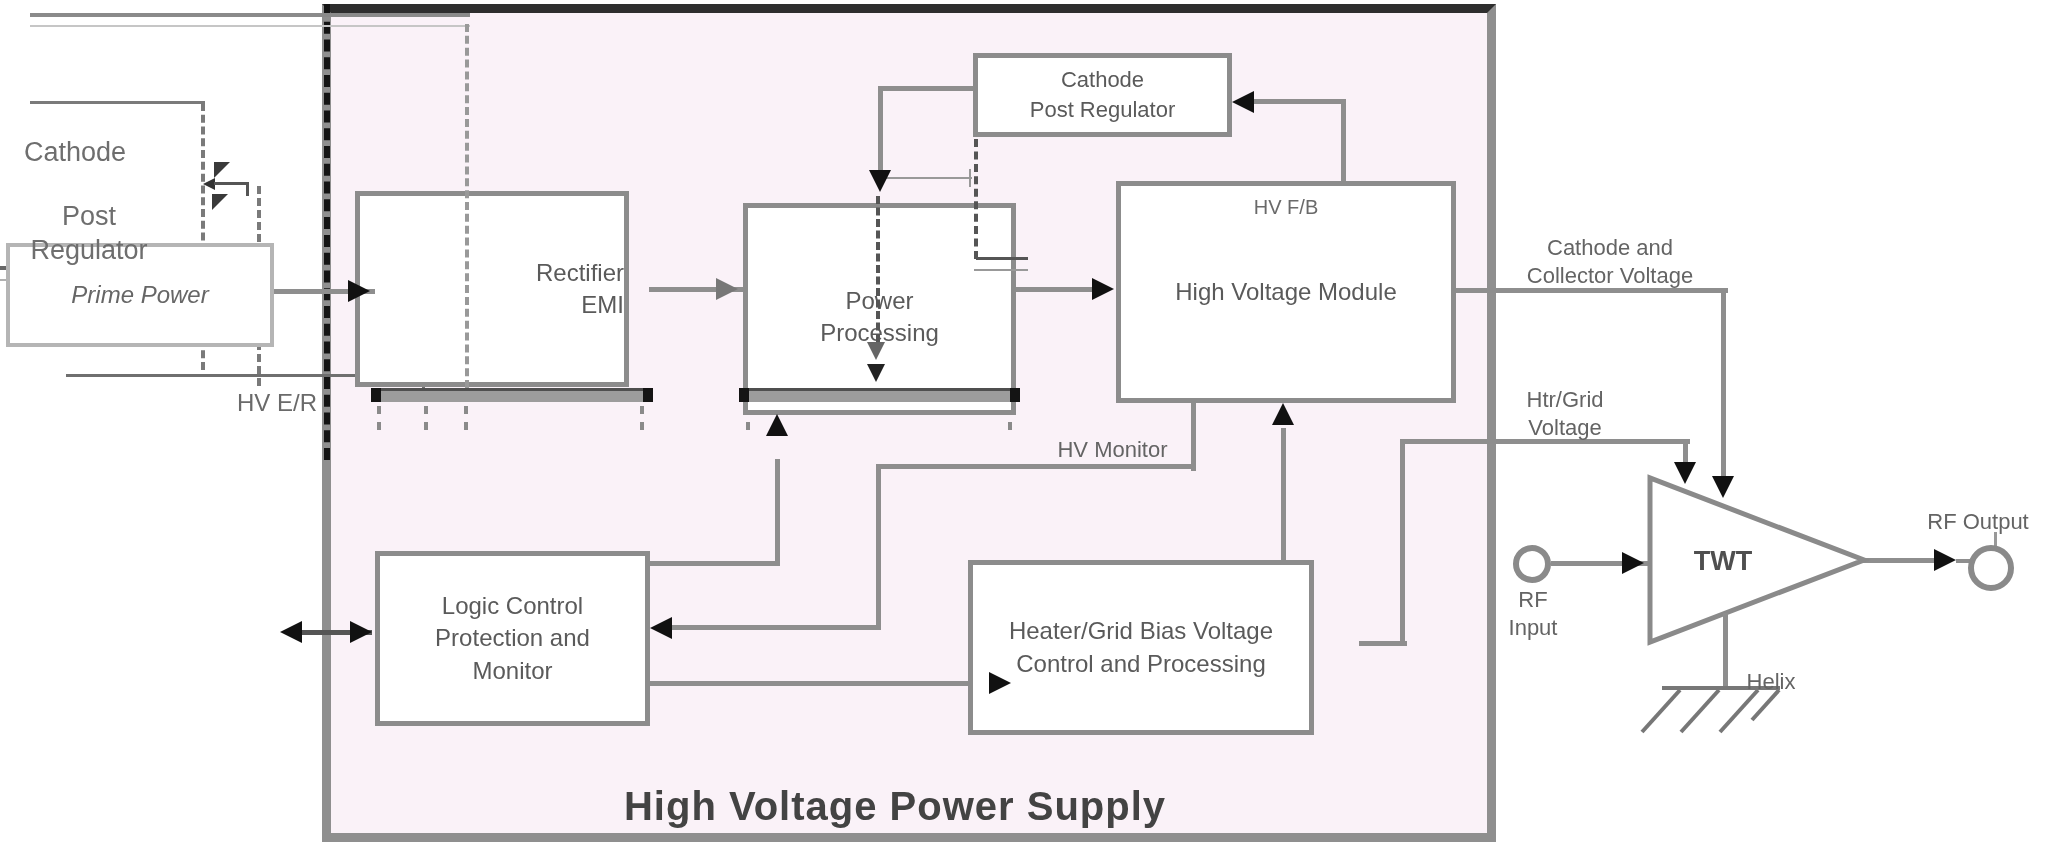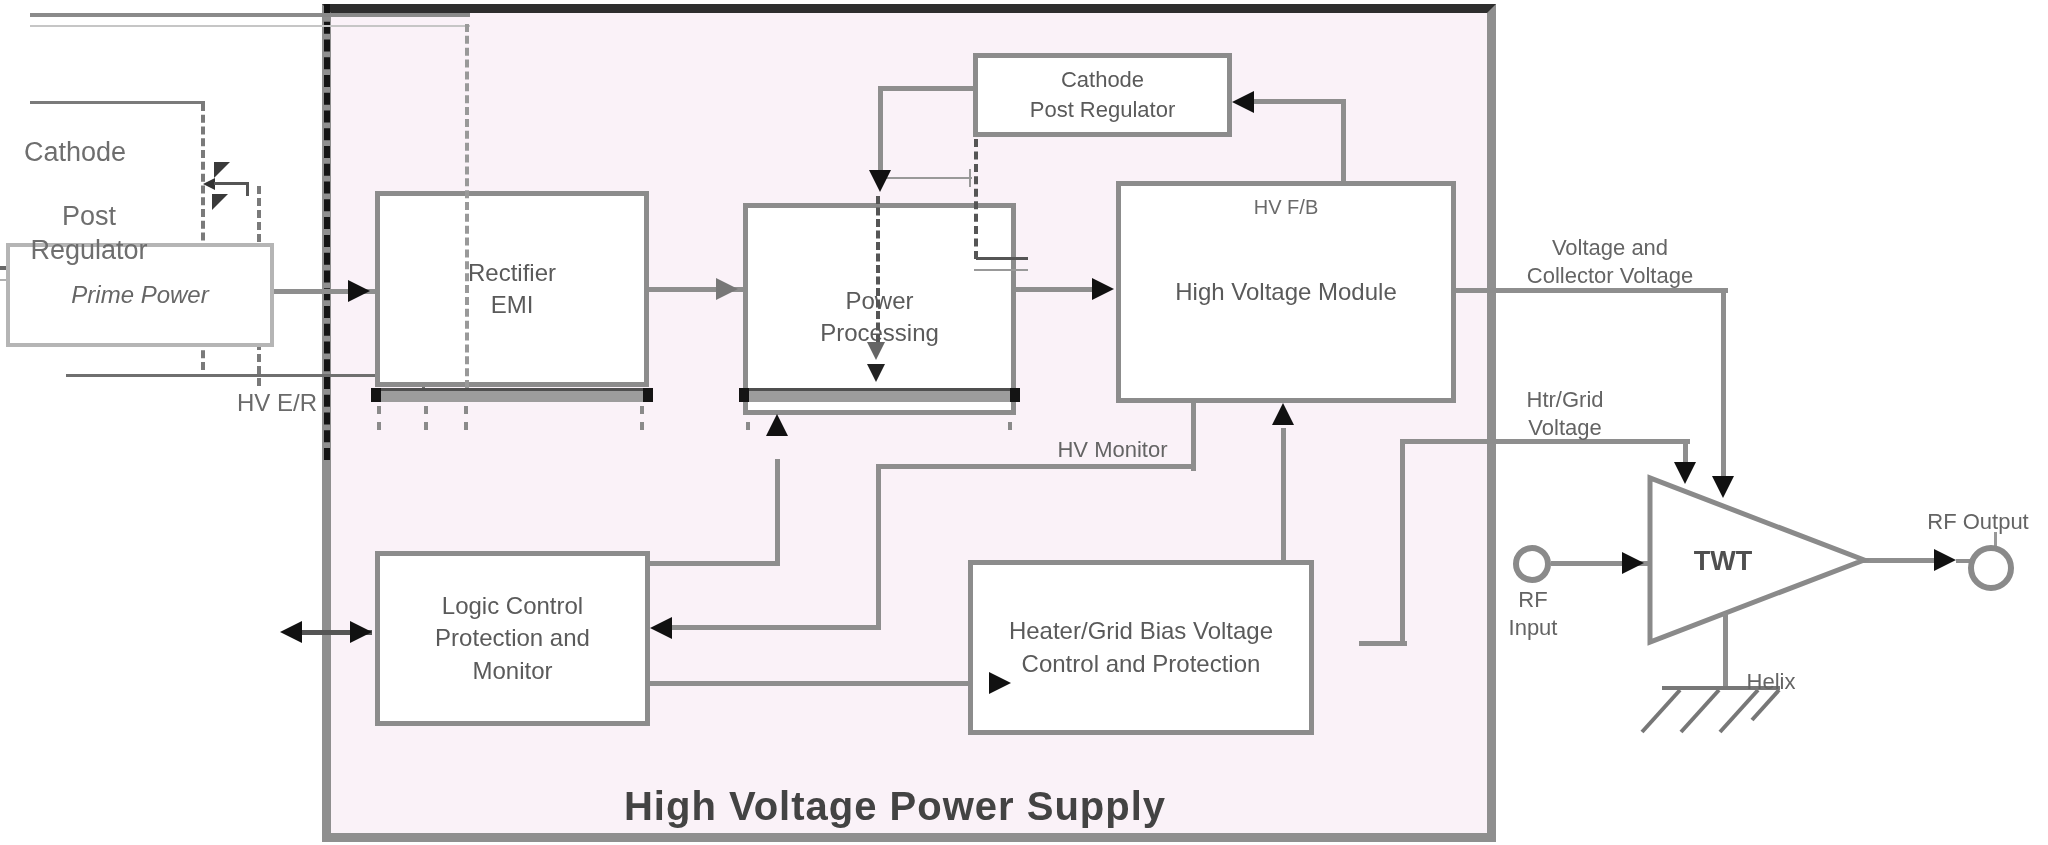--- a/index.html
+++ b/index.html
@@ -69,21 +69,21 @@
   <div class="ar ar-r z4" style="left:348px;top:280px;"></div>
 
   <div class="h" style="left:66px;top:374px;width:360px;height:3px;background:#6f6f6f;"></div>
   <div class="v" style="left:422px;top:374px;height:16px;width:3px;background:#6f6f6f;"></div>
   <div class="lbl" style="left:222px;top:388px;width:110px;font-size:24px;color:#6a6a6a;">HV E/R</div>
 
   <div class="h" style="left:288px;top:630px;width:84px;background:#555;z-index:3;"></div>
   <div class="ar ar-l z4" style="left:280px;top:621px;"></div>
   <div class="ar ar-r z4" style="left:350px;top:621px;"></div>
 
-  <div class="blk" style="left:375px;top:191px;width:264px;height:186px;">
+  <div class="blk" style="left:355px;top:191px;width:264px;height:186px;align-items:flex-end;">
     <span>Rectifier</span>
     <span>EMI</span>
   </div>
   <div class="dv z3" style="left:465px;top:24px;height:364px;border-left-color:#999;"></div>
   <div class="plate" style="left:373px;top:388px;width:278px;">
     <div class="cap" style="left:-2px;"></div>
     <div class="cap" style="right:-2px;"></div>
   </div>
   <div class="stub" style="left:377px;top:406px;"></div>
   <div class="stub" style="left:424px;top:406px;"></div>
@@ -129,21 +129,21 @@
     <span class="abs" style="top:8px;left:0;width:100%;font-size:20px;color:#6a6a6a;">HV F/B</span>
     <span>High Voltage Module</span>
   </div>
   <div class="ar ar-r z4" style="left:1092px;top:278px;"></div>
   <div class="h" style="left:1016px;top:287px;width:84px;"></div>
 
   <div class="h" style="left:1456px;top:288px;width:272px;z-index:3;"></div>
   <div class="v" style="left:1721px;top:288px;height:192px;"></div>
   <div class="ar ar-d z4" style="left:1712px;top:476px;"></div>
   <div class="lbl" style="left:1510px;top:234px;width:200px;">
-    <span>Voltage and</span><br>
+    <span>Cathode and</span><br>
     <span>Collector Voltage</span>
   </div>
 
   <div class="v" style="left:1191px;top:403px;height:68px;"></div>
   <div class="h" style="left:876px;top:464px;width:320px;"></div>
   <div class="v" style="left:876px;top:464px;height:166px;"></div>
   <div class="h" style="left:664px;top:625px;width:216px;"></div>
   <div class="ar ar-l z4" style="left:650px;top:617px;"></div>
   <div class="lbl" style="left:1040px;top:436px;width:145px;">HV Monitor</div>
 
@@ -158,21 +158,21 @@
 
   <div class="h" style="left:650px;top:561px;width:130px;"></div>
   <div class="v" style="left:775px;top:459px;height:107px;"></div>
   <div class="ar ar-u z4" style="left:766px;top:414px;"></div>
 
   <div class="h" style="left:650px;top:681px;width:363px;"></div>
   <div class="ar ar-r z4" style="left:989px;top:672px;"></div>
 
   <div class="blk" style="left:968px;top:560px;width:336px;height:165px;">
     <span>Heater/Grid Bias Voltage</span>
-    <span>Control and Protection</span>
+    <span>Control and Processing</span>
   </div>
 
   <div class="h" style="left:1359px;top:641px;width:48px;"></div>
   <div class="v" style="left:1400px;top:441px;height:205px;"></div>
   <div class="h" style="left:1400px;top:439px;width:290px;z-index:3;"></div>
   <div class="v" style="left:1683px;top:439px;height:28px;"></div>
   <div class="ar ar-d z4" style="left:1674px;top:462px;"></div>
   <div class="lbl" style="left:1500px;top:386px;width:130px;">
     <span>Htr/Grid</span><br>
     <span>Voltage</span>

